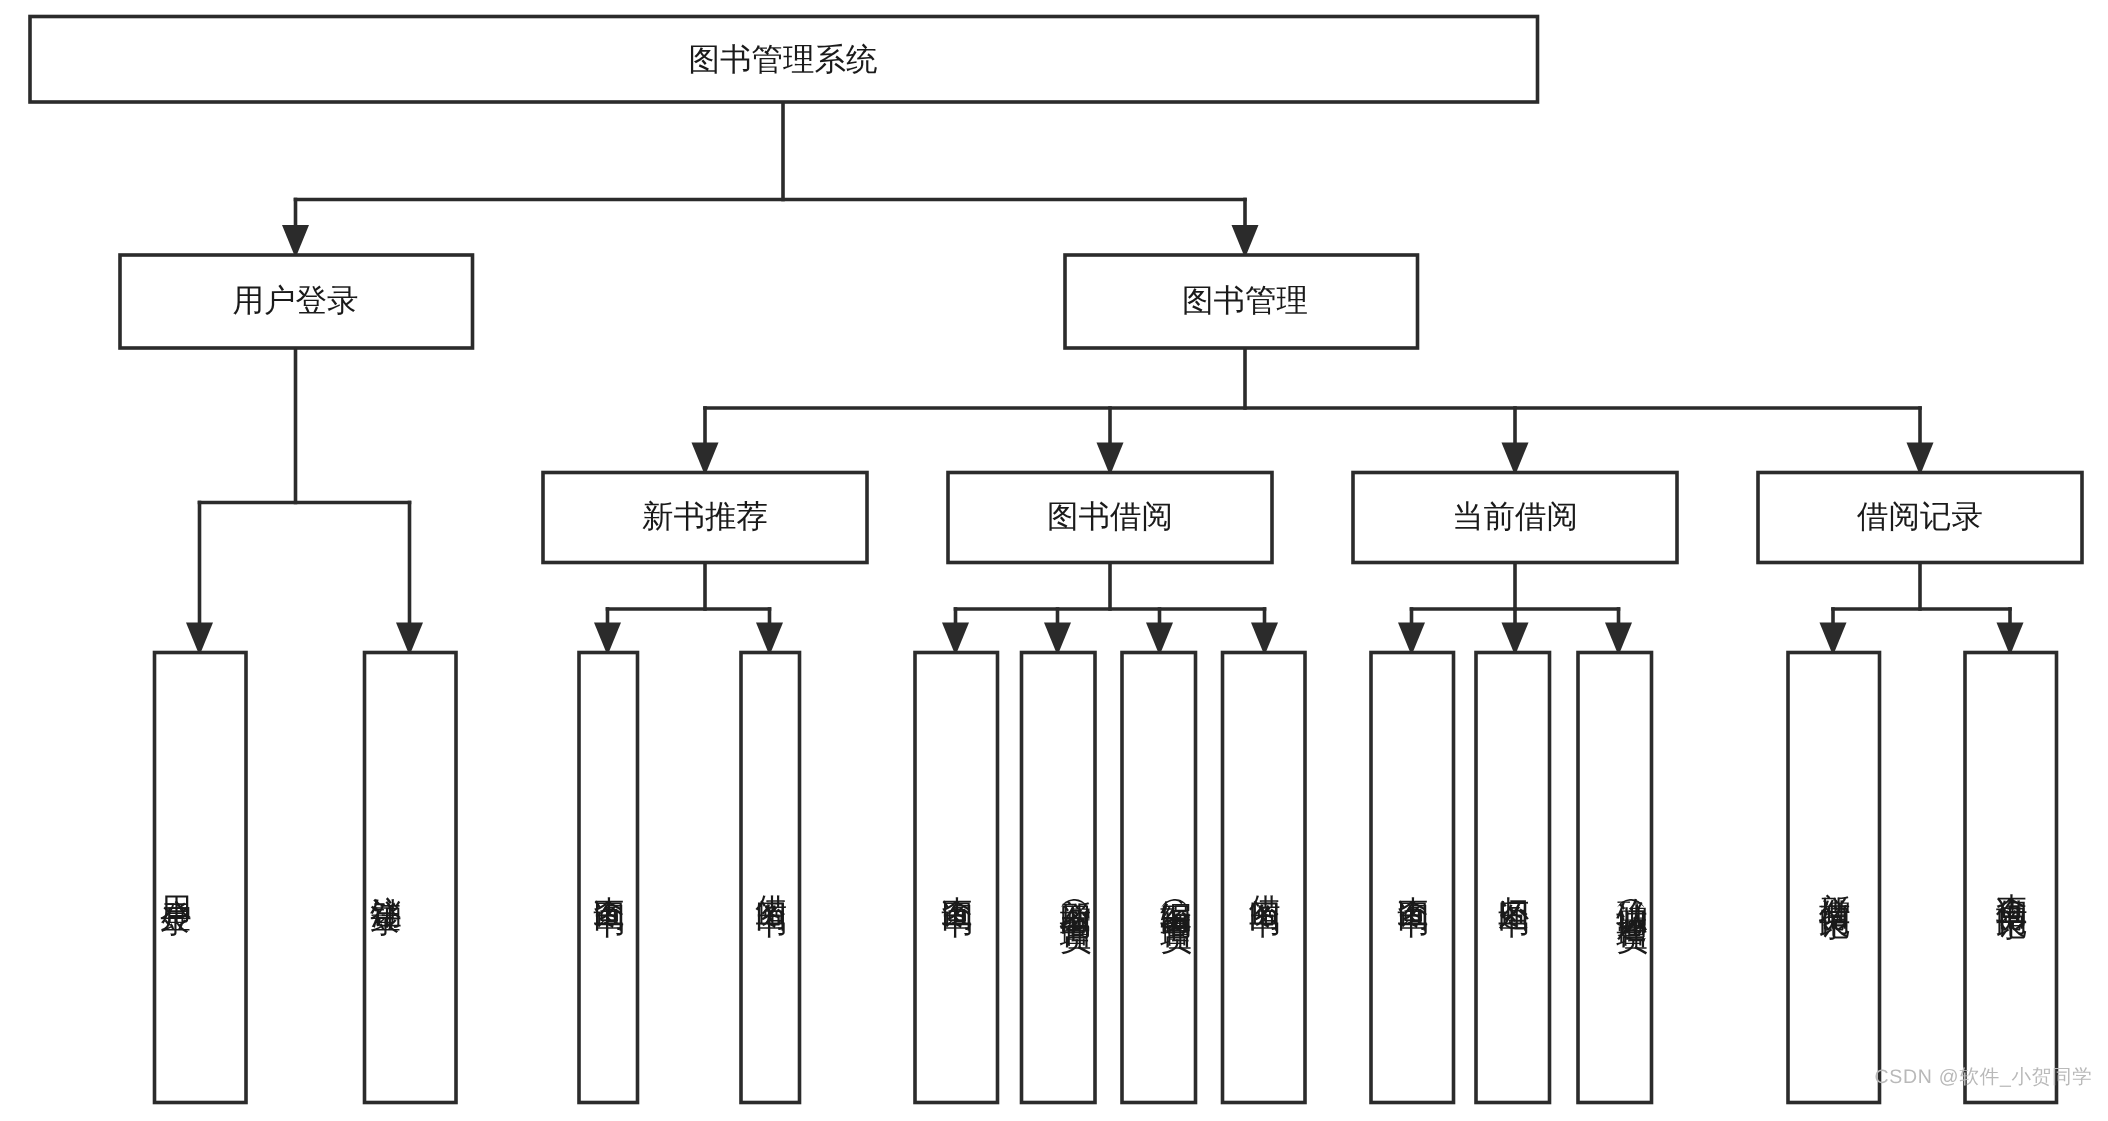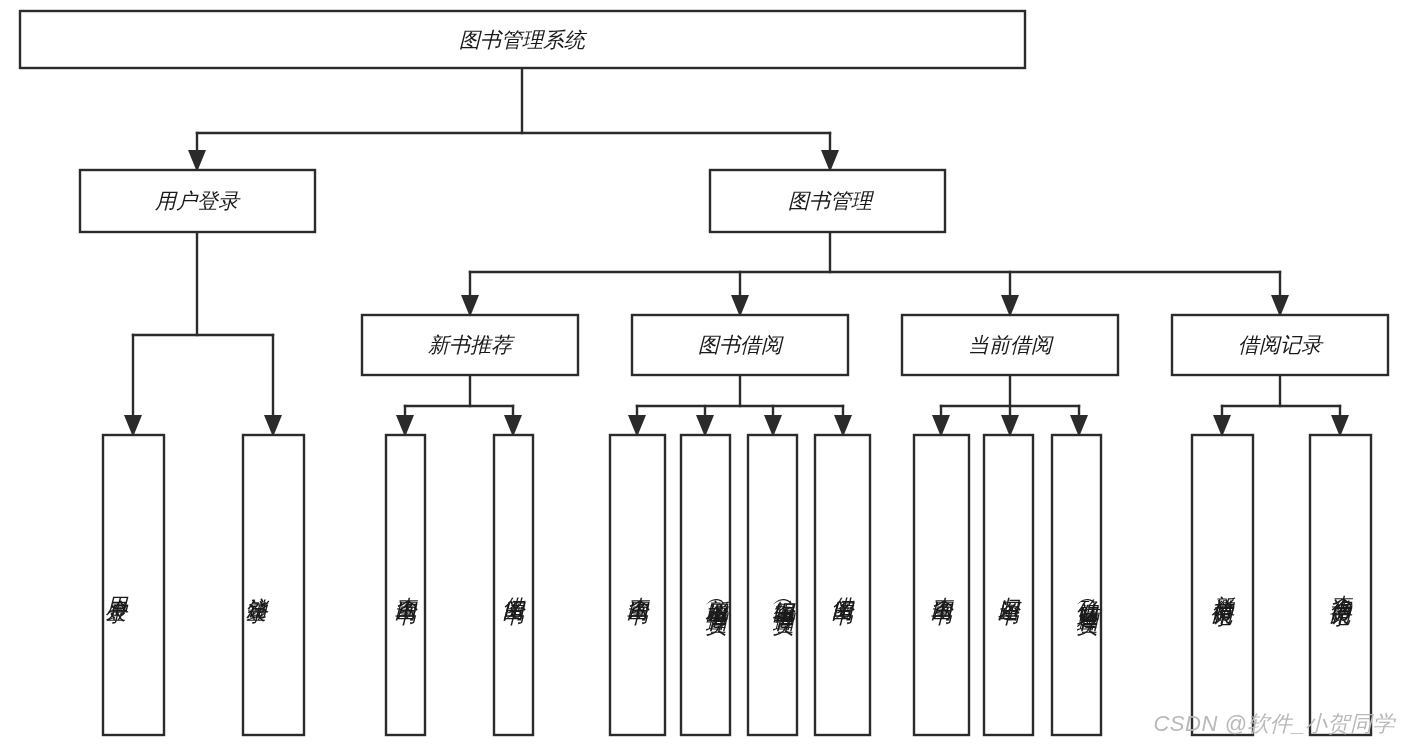--- a/index.html
+++ b/index.html
@@ -12,21 +12,20 @@
     height: 747px;
     font-family: "Liberation Sans", "DejaVu Sans", sans-serif;
     overflow: hidden;
     position: relative;
   }
   #diagram-root {
     position: relative;
     width: 1405px;
     height: 747px;
     background: #ffffff;
-    font-style: italic;
   }
   svg.flow {
     position: absolute;
     left: 0;
     top: 0;
     width: 1405px;
     height: 747px;
     display: block;
   }
   .node-box {
@@ -66,23 +65,23 @@
     white-space: nowrap;
     pointer-events: none;
   }
   .leaf-label-wrap.align-bottom { align-items: flex-end; padding-bottom: 26px; }
   .leaf-label-wrap.align-center { align-items: center; }
   .leaf-label-wrap.align-top    { align-items: flex-start; padding-top: 8px; }
 
   .watermark {
     position: absolute;
     right: 10px;
-    bottom: 8px;
-    font-family: "Liberation Sans", "DejaVu Sans", sans-serif;
-    font-size: 22px;
+    bottom: 20px;
+    font-family: "Liberation Sans", "DejaVu Sans", sans-serif;
+    font-size: 13px;
     color: #b9b9b9;
     letter-spacing: 0.5px;
     white-space: nowrap;
     pointer-events: none;
   }
 </style>
 </head>
 <body>
 
 <div id="diagram-root">

